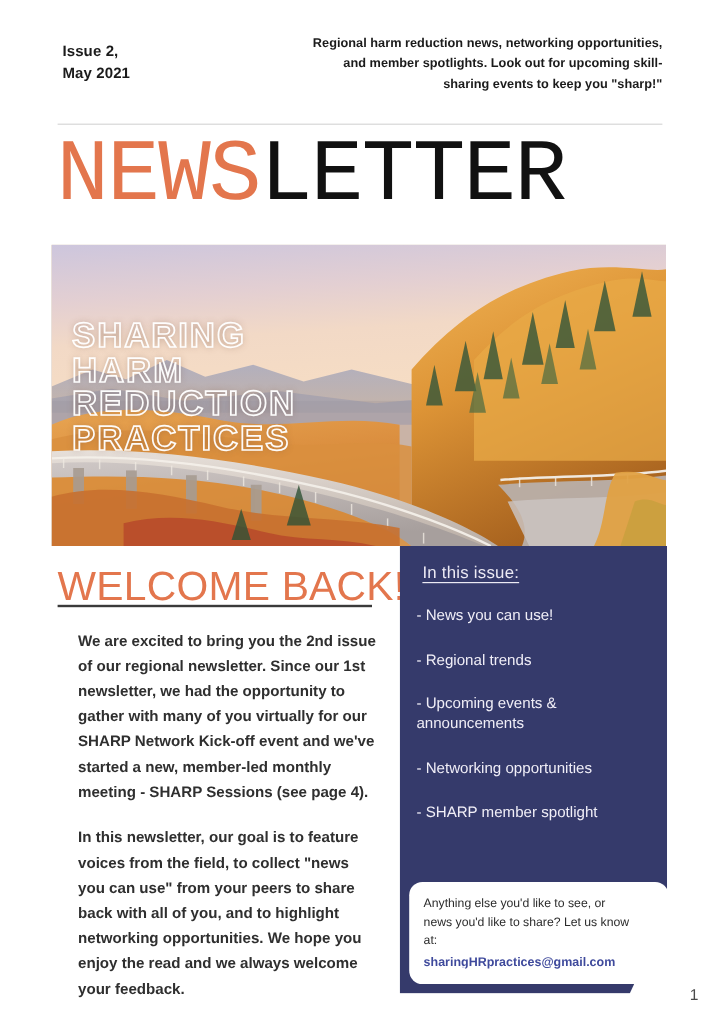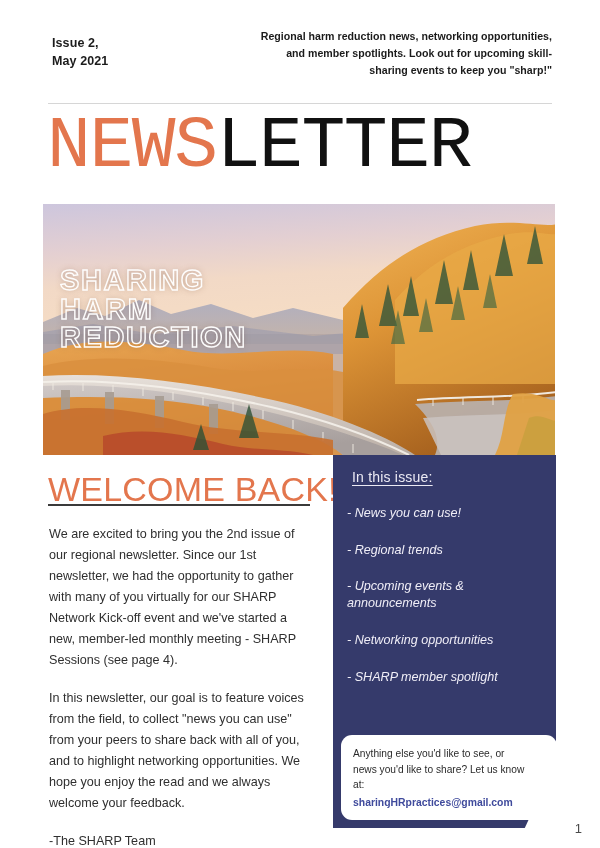--- a/index.html
+++ b/index.html
@@ -134,21 +134,21 @@
   }
 
   .body-col {
     position: absolute;
     left: 48px; top: 524px;
     width: 268px;
     font-size: 12.6px;
     line-height: 1.67;
     color: #2f2f2f;
   }
-  .body-col p { margin: 0 0 17px 1px; }
+  .body-col p { margin: 0 0 17px 17px; font-weight: bold; }
   .body-col p:last-child { margin-bottom: 0; }
 
   
   .navy-panel {
     position: absolute;
     left: 333px; top: 455px;
     width: 223px;
     height: 373px;
     background: #353a6b;
     clip-path: polygon(0 0, 100% 0, 100% 82%, 86% 100%, 0 100%);
@@ -166,21 +166,21 @@
 
   .toc-list {
     position: absolute;
     left: 347px; top: 505px;
     width: 200px;
     list-style: none;
     font-size: 12.6px;
     color: #f0eef7;
     line-height: 1.33;
   }
-  .toc-list li { margin-bottom: 20px; font-style: italic; }
+  .toc-list li { margin-bottom: 20px; }
 
   
   .callout-wrap {
     position: absolute;
     left: 341px; top: 735px;
     width: 200px;
     height: 80px;
   }
   .callout {
     position: relative;
@@ -340,20 +340,21 @@
       </g>
 
       <path d="M470,190 C494,186 506,198 514,196 L514,251 L452,251 C462,232 460,206 470,190 Z" fill="#e0a143" opacity="0.95"></path>
       <path d="M486,214 C500,208 510,220 514,216 L514,251 L474,251 Z" fill="#caa03e" opacity="0.9"></path>
     </svg>
 
     <div class="hero-caption">
       <span class="cap-line">SHARING</span>
       <span class="cap-line">HARM</span>
       <span class="cap-line">REDUCTION</span>
+      <span class="cap-line">PRACTICES</span>
     </div>
   </div>
 
   <div class="welcome-title">WELCOME BACK!</div>
   <div class="welcome-rule"></div>
   <div class="body-col">
     <p>We are excited to bring you the 2nd issue of our regional newsletter. Since our 1st newsletter, we had the opportunity to gather with many of you virtually for our SHARP Network Kick-off event and we've started a new, member-led monthly meeting - SHARP Sessions (see page 4).</p>
     <p>In this newsletter, our goal is to feature voices from the field, to collect "news you can use" from your peers to share back with all of you, and to highlight networking opportunities. We hope you enjoy the read and we always welcome your feedback.</p>
     <p>-The SHARP Team</p>
   </div>

